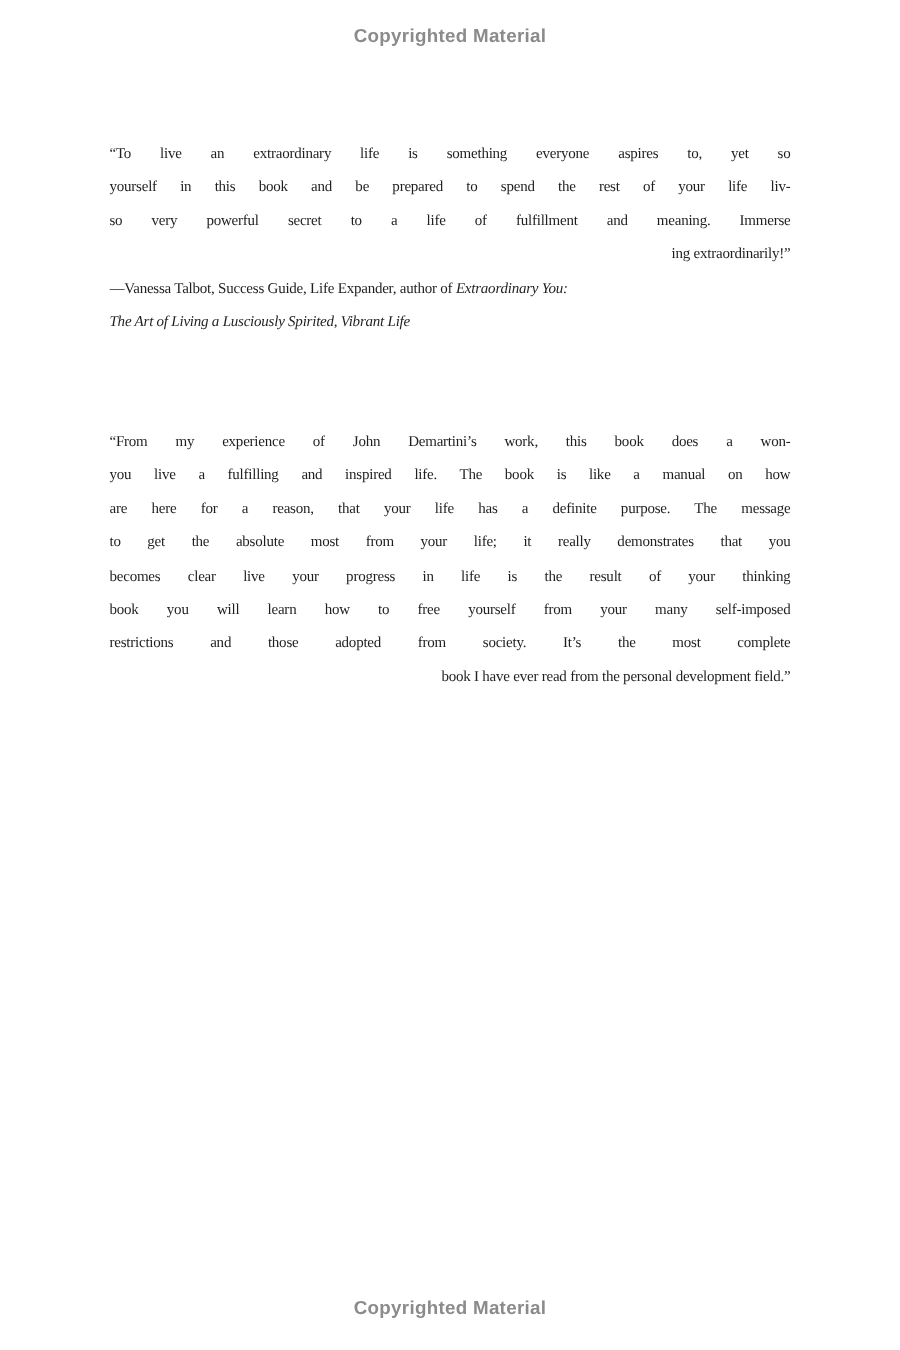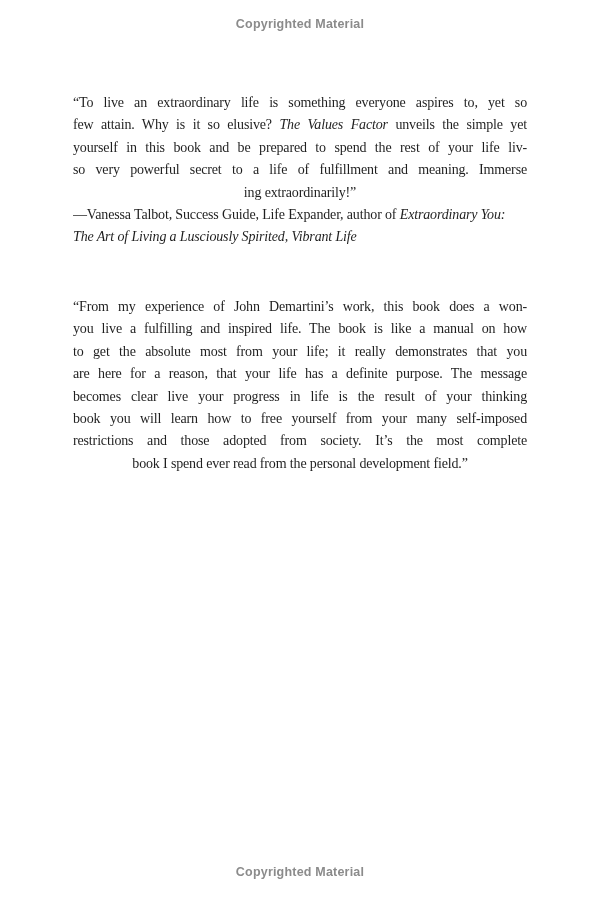--- a/index.html
+++ b/index.html
@@ -31,60 +31,59 @@
     color: #8b8b8b;
     letter-spacing: 0.2px;
   }
   .watermark.top { top: 17px; }
   .watermark.bottom { top: 865px; }
   .quote-block {
     position: absolute;
     left: 73px;
     width: 454px;
     color: #1f1f1f;
-    font-size: 14px;
+    font-size: 10px;
     line-height: 22.4px;
     letter-spacing: -0.15px;
   }
   .quote-block.q0 { top: 92px; }
-  .quote-block.q1 { top: 296px; }
+  .quote-block.q1 { top: 284px; }
   .line {
     height: 22.4px;
     overflow: hidden;
   }
   .line.justify {
     text-align: justify;
     text-align-last: justify;
     -moz-text-align-last: justify;
   }
-  .line.left  { text-align: center; font-family: Liberation Serif, serif; }
+  .line.left  { text-align: right; font-family: Liberation Serif, serif; }
   .line.right { text-align: left; }
   .seg.italic { font-style: italic; }
 </style>
 </head>
 <body>
 
 <div class="page">
   <div class="watermark top">Copyrighted Material</div>
 
   <div class="quote-block q0">
       <div class="line justify"><span class="seg">“To live an extraordinary life is something everyone aspires to, yet so</span></div>
-      <div class="line justify"><span class="seg">few attain. Why is it so elusive? </span><span class="seg italic">The Values Factor</span><span class="seg"> unveils the simple yet</span></div>
       <div class="line justify"><span class="seg">yourself in this book and be prepared to spend the rest of your life liv-</span></div>
       <div class="line justify"><span class="seg">so very powerful secret to a life of fulfillment and meaning. Immerse</span></div>
       <div class="line left"><span class="seg">ing extraordinarily!”</span></div>
       <div class="line right"><span class="seg">—Vanessa Talbot, Success Guide, Life Expander, author of </span><span class="seg italic">Extraordinary You:</span></div>
       <div class="line right"><span class="seg italic">The Art of Living a Lusciously Spirited, Vibrant Life</span></div>
     </div>
 
   <div class="quote-block q1">
       <div class="line justify"><span class="seg">“From my experience of John Demartini’s work, this book does a won-</span></div>
       <div class="line justify"><span class="seg">you live a fulfilling and inspired life. The book is like a manual on how</span></div>
+      <div class="line justify"><span class="seg">are here for a reason, that your life has a definite purpose. The message</span></div>
       <div class="line justify"><span class="seg">to get the absolute most from your life; it really demonstrates that you</span></div>
-      <div class="line justify"><span class="seg">are here for a reason, that your life has a definite purpose. The message</span></div>
       <div class="line justify"><span class="seg">becomes clear live your progress in life is the result of your thinking</span></div>
       <div class="line justify"><span class="seg">book you will learn how to free yourself from your many self-imposed</span></div>
       <div class="line justify"><span class="seg">restrictions and those adopted from society. It’s the most complete</span></div>
-      <div class="line left"><span class="seg">book I spend ever read from the personal development field.”</span></div>
+      <div class="line left"><span class="seg">book I have ever read from the personal development field.”</span></div>
     </div>
 
   <div class="watermark bottom">Copyrighted Material</div>
 </div>
 
 </body></html>

